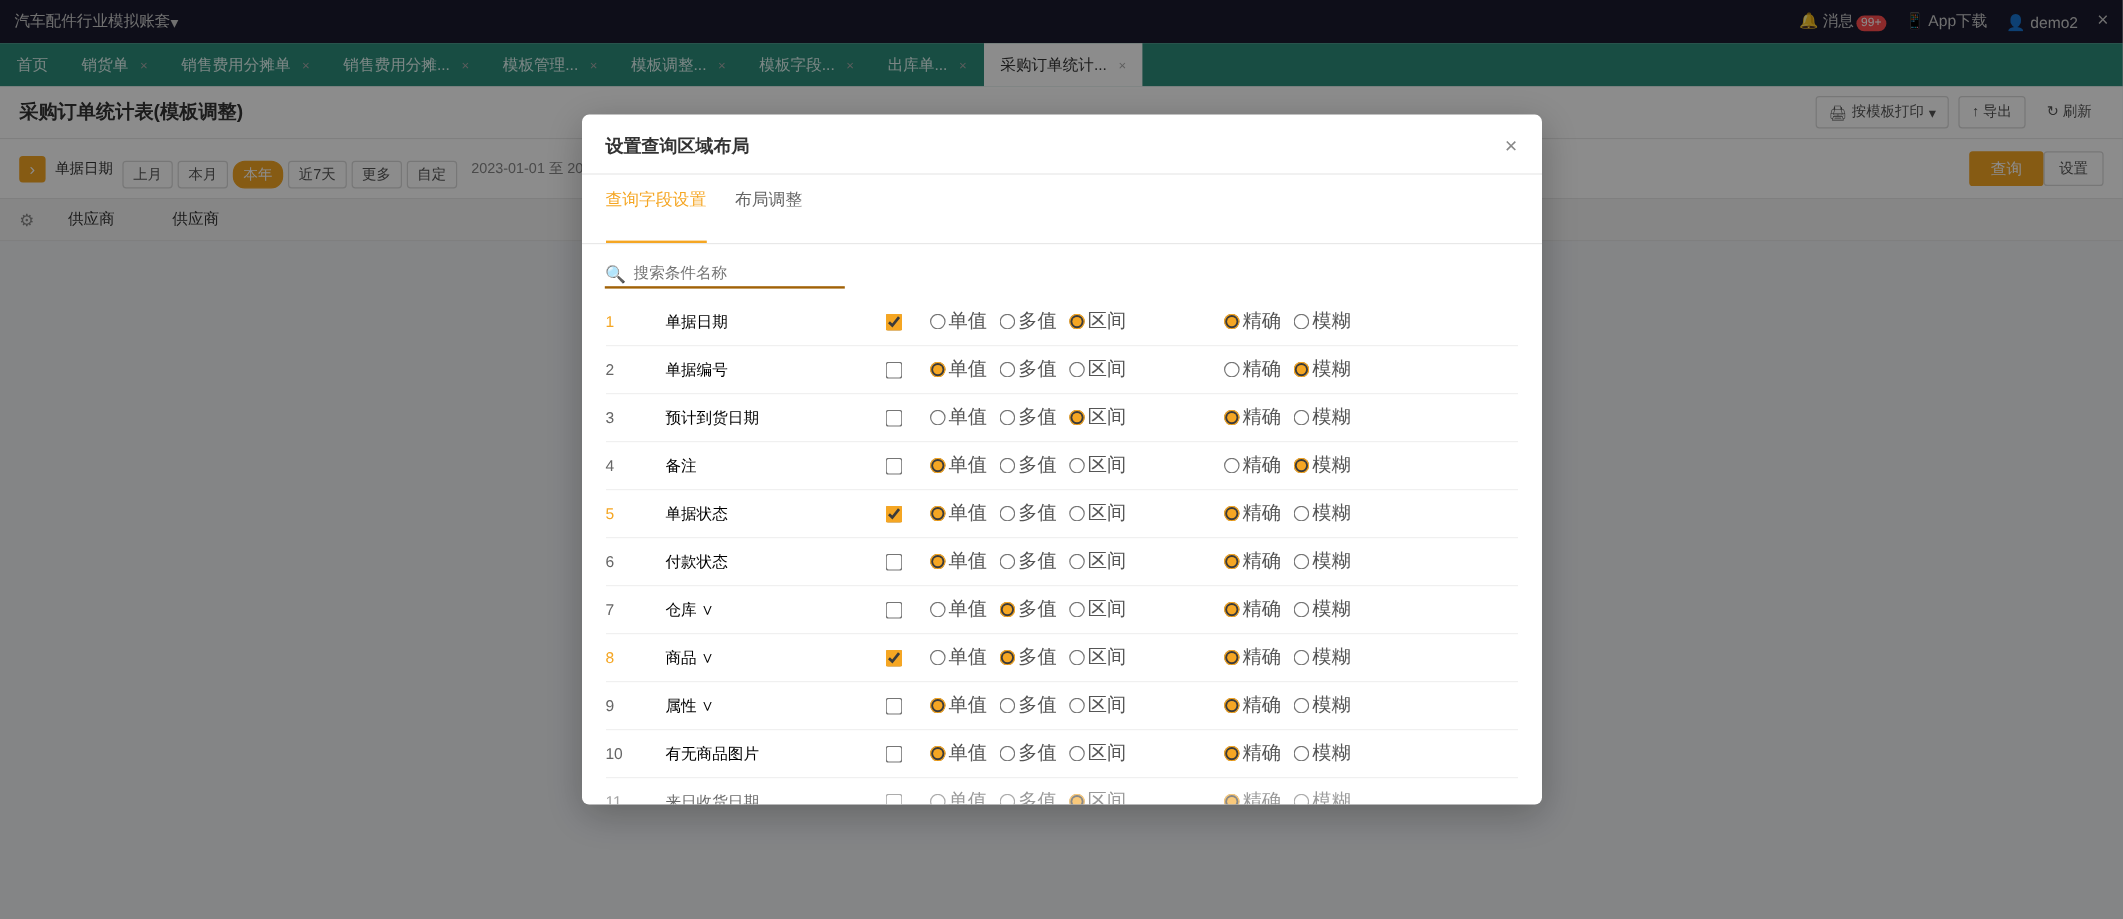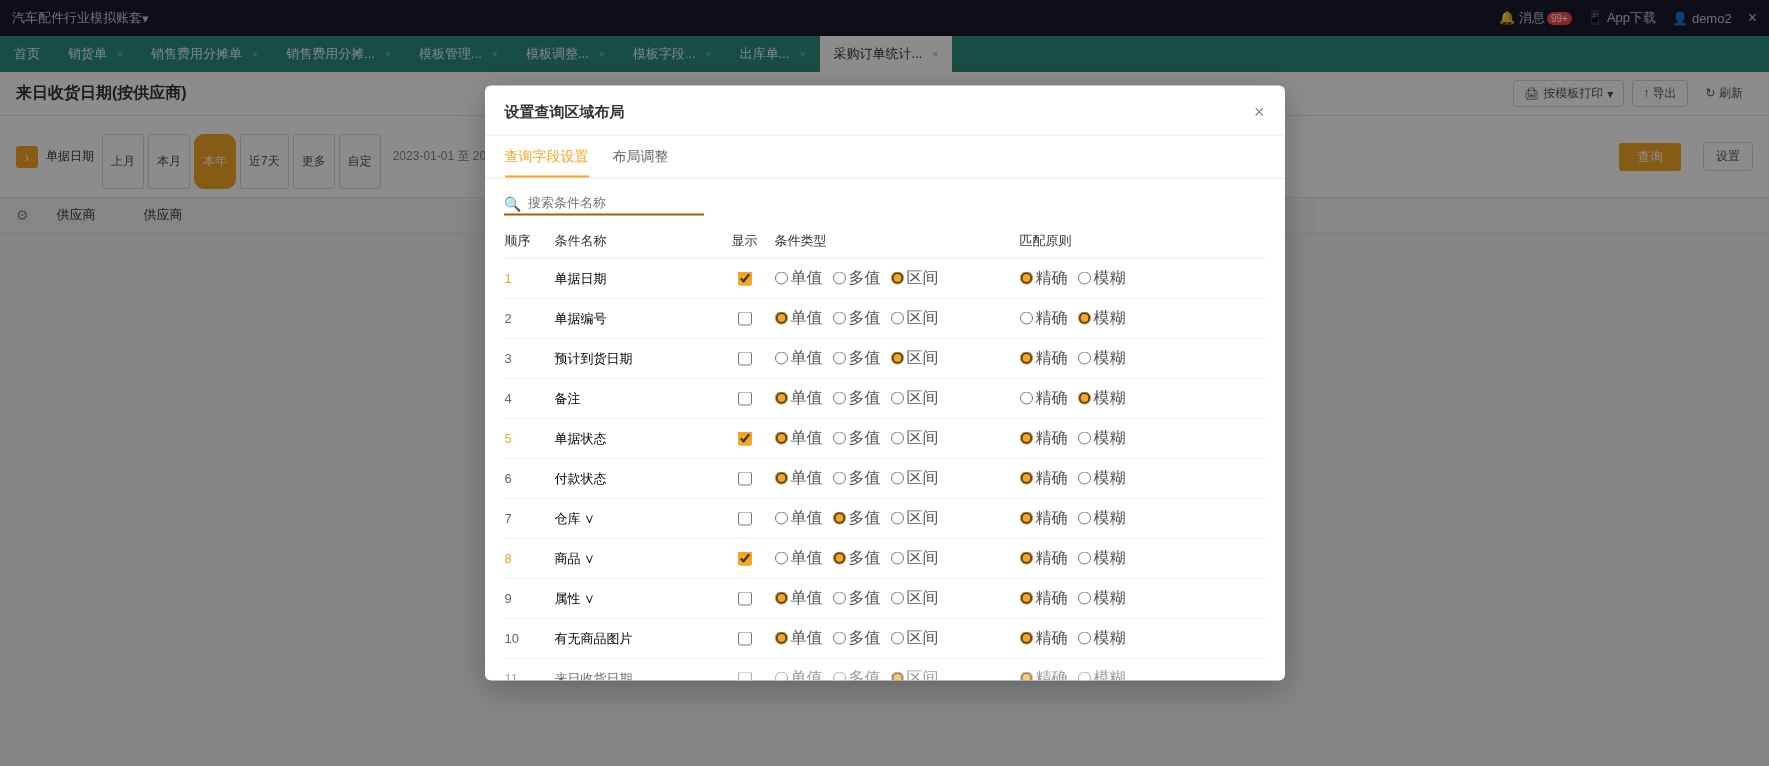--- a/index.html
+++ b/index.html
@@ -67,21 +67,21 @@
       background: #fff;
       padding: 8px 16px;
       display: flex;
       align-items: center;
       gap: 8px;
       border-bottom: 1px solid #e8e8e8;
     }
     .toolbar-toggle { background: #f5a623; color: #fff; border: none; width: 22px; height: 22px; border-radius: 3px; cursor: pointer; font-size: 14px; }
     .toolbar-label { font-size: 12px; color: #333; }
     .date-btns { display: flex; gap: 4px; }
-    .date-btn { border: 1px solid #d9d9d9; background: #fff; padding: 18px 8px; border-radius: 3px; cursor: pointer; font-size: 12px; color: #555; margin-top: 10px; }
+    .date-btn { border: 1px solid #d9d9d9; background: #fff; padding: 2px 8px; border-radius: 3px; cursor: pointer; font-size: 12px; color: #555; margin-top: 10px; }
     .date-btn.active { background: #f5a623; color: #fff; border-color: #f5a623; border-radius: 10px; }
     .date-range { font-size: 12px; color: #888; margin-left: 4px; }
     .btn-query { background: #f5a623; color: #fff; border: none; padding: 5px 18px; border-radius: 3px; cursor: pointer; font-size: 13px; margin-left: auto; }
     .btn-settings { background: none; border: 1px solid #d9d9d9; padding: 5px 12px; border-radius: 3px; cursor: pointer; font-size: 12px; color: #555; }
 
     
     .table-header-row {
       background: #f5f5f5;
       display: flex;
       align-items: center;
@@ -126,21 +126,21 @@
     
     .dialog-tabs {
       display: flex;
       padding: 12px 20px 0;
       border-bottom: 1px solid #e8e8e8;
       gap: 24px;
     }
     .dialog-tab {
       font-size: 14px;
       color: #666;
-      padding-bottom: 10px;
+      padding-bottom: 25px;
       cursor: pointer;
       border-bottom: 2px solid transparent;
     }
     .dialog-tab.active {
       color: #f5a623;
       border-bottom: 2px solid #f5a623;
     }
 
     
     .dialog-search {
@@ -251,21 +251,21 @@
     <div class="navtab">销售费用分摊单 <span class="close-x">×</span></div>
     <div class="navtab">销售费用分摊... <span class="close-x">×</span></div>
     <div class="navtab">模板管理... <span class="close-x">×</span></div>
     <div class="navtab">模板调整... <span class="close-x">×</span></div>
     <div class="navtab">模板字段... <span class="close-x">×</span></div>
     <div class="navtab">出库单... <span class="close-x">×</span></div>
     <div class="navtab active">采购订单统计... <span class="close-x">×</span></div>
   </div>
 
   <div class="page-header">
-    <div class="page-title">来日收货日期(按供应商)</div>
+    <div class="page-title">采购订单统计表(模板调整)</div>
     <div class="page-actions">
       <button class="btn-print">
         <span>🖨</span>
         <span>按模板打印</span>
         <span>▾</span>
       </button>
       <button class="btn-export">
         <span>↑</span>
         <span>导出</span>
       </button>
@@ -281,21 +281,21 @@
     <span class="toolbar-label">单据日期</span>
     <div class="date-btns">
       <button class="date-btn">上月</button>
       <button class="date-btn">本月</button>
       <button class="date-btn active">本年</button>
       <button class="date-btn">近7天</button>
       <button class="date-btn">更多</button>
       <button class="date-btn">自定</button>
     </div>
     <span class="date-range">2023-01-01 至 2023-12-31</span>
-    <span style="margin-left:auto;display:flex;gap:22px;align-items:center;">
+    <span style="margin-left:auto;display:flex;gap:0;">
       <button class="btn-query">查询</button>
       <button class="btn-settings">设置</button>
     </span>
   </div>
 
   <div class="table-header-row">
     <span class="col-settings-icon">⚙</span>
     <span class="col-header">供应商</span>
     <span class="col-header">供应商</span>
   </div>
@@ -315,27 +315,20 @@
     <div class="dialog-tab">布局调整</div>
   </div>
 
   <div class="dialog-search">
     <span class="search-icon">🔍</span>
     <input class="dialog-search-input" type="text" placeholder="搜索条件名称" style="">
   </div>
 
   <div class="dialog-table">
 
-    <div class="dt-head">
-      <div class="dt-cell">顺序</div>
-      <div class="dt-cell">条件名称</div>
-      <div class="dt-cell center">显示</div>
-      <div class="dt-cell">条件类型</div>
-      <div class="dt-cell">匹配原则</div>
-    </div>
 
     <div class="dt-row">
       <div class="dt-cell">
           <span class="row-num">1</span>
         </div>
       <div class="dt-cell">单据日期</div>
       <div class="dt-cell center">
           <input type="checkbox" class="cb" checked="" style="">
         </div>
       <div class="dt-cell">

